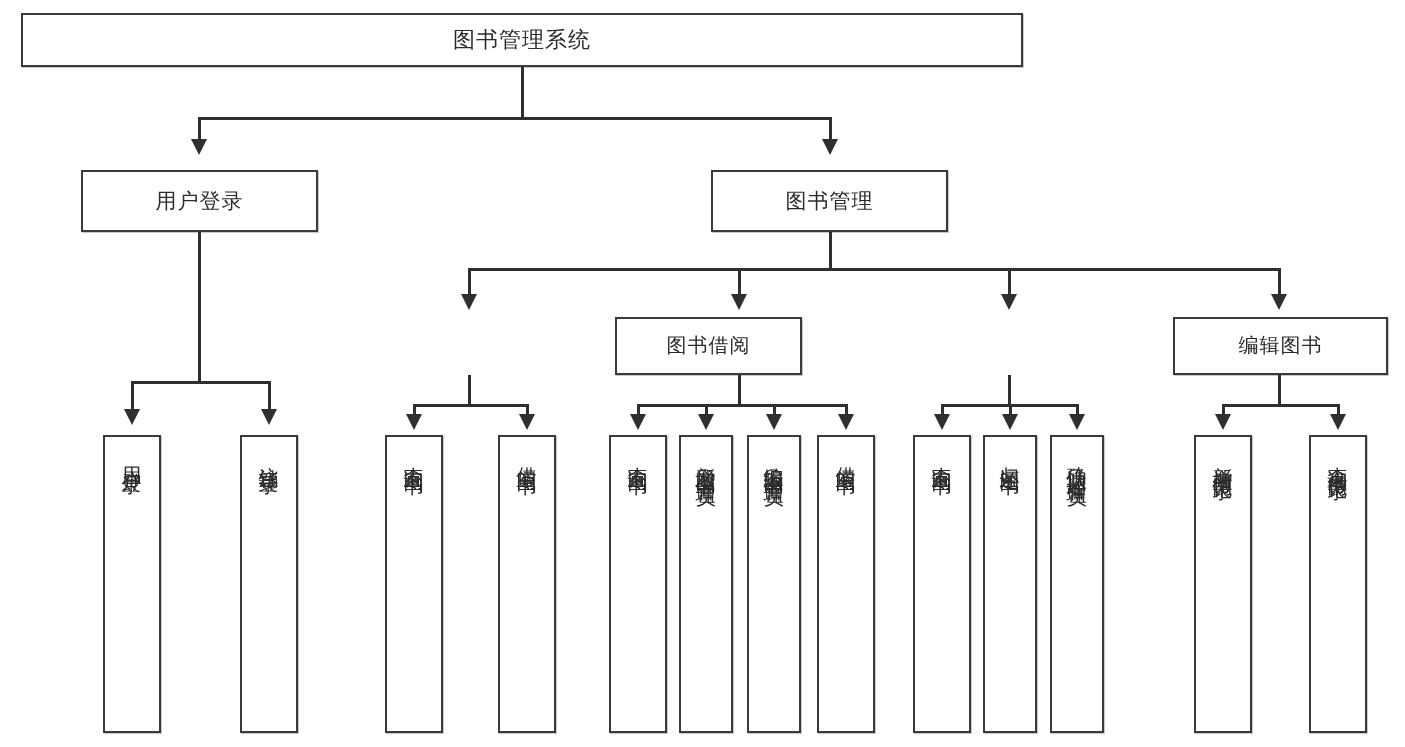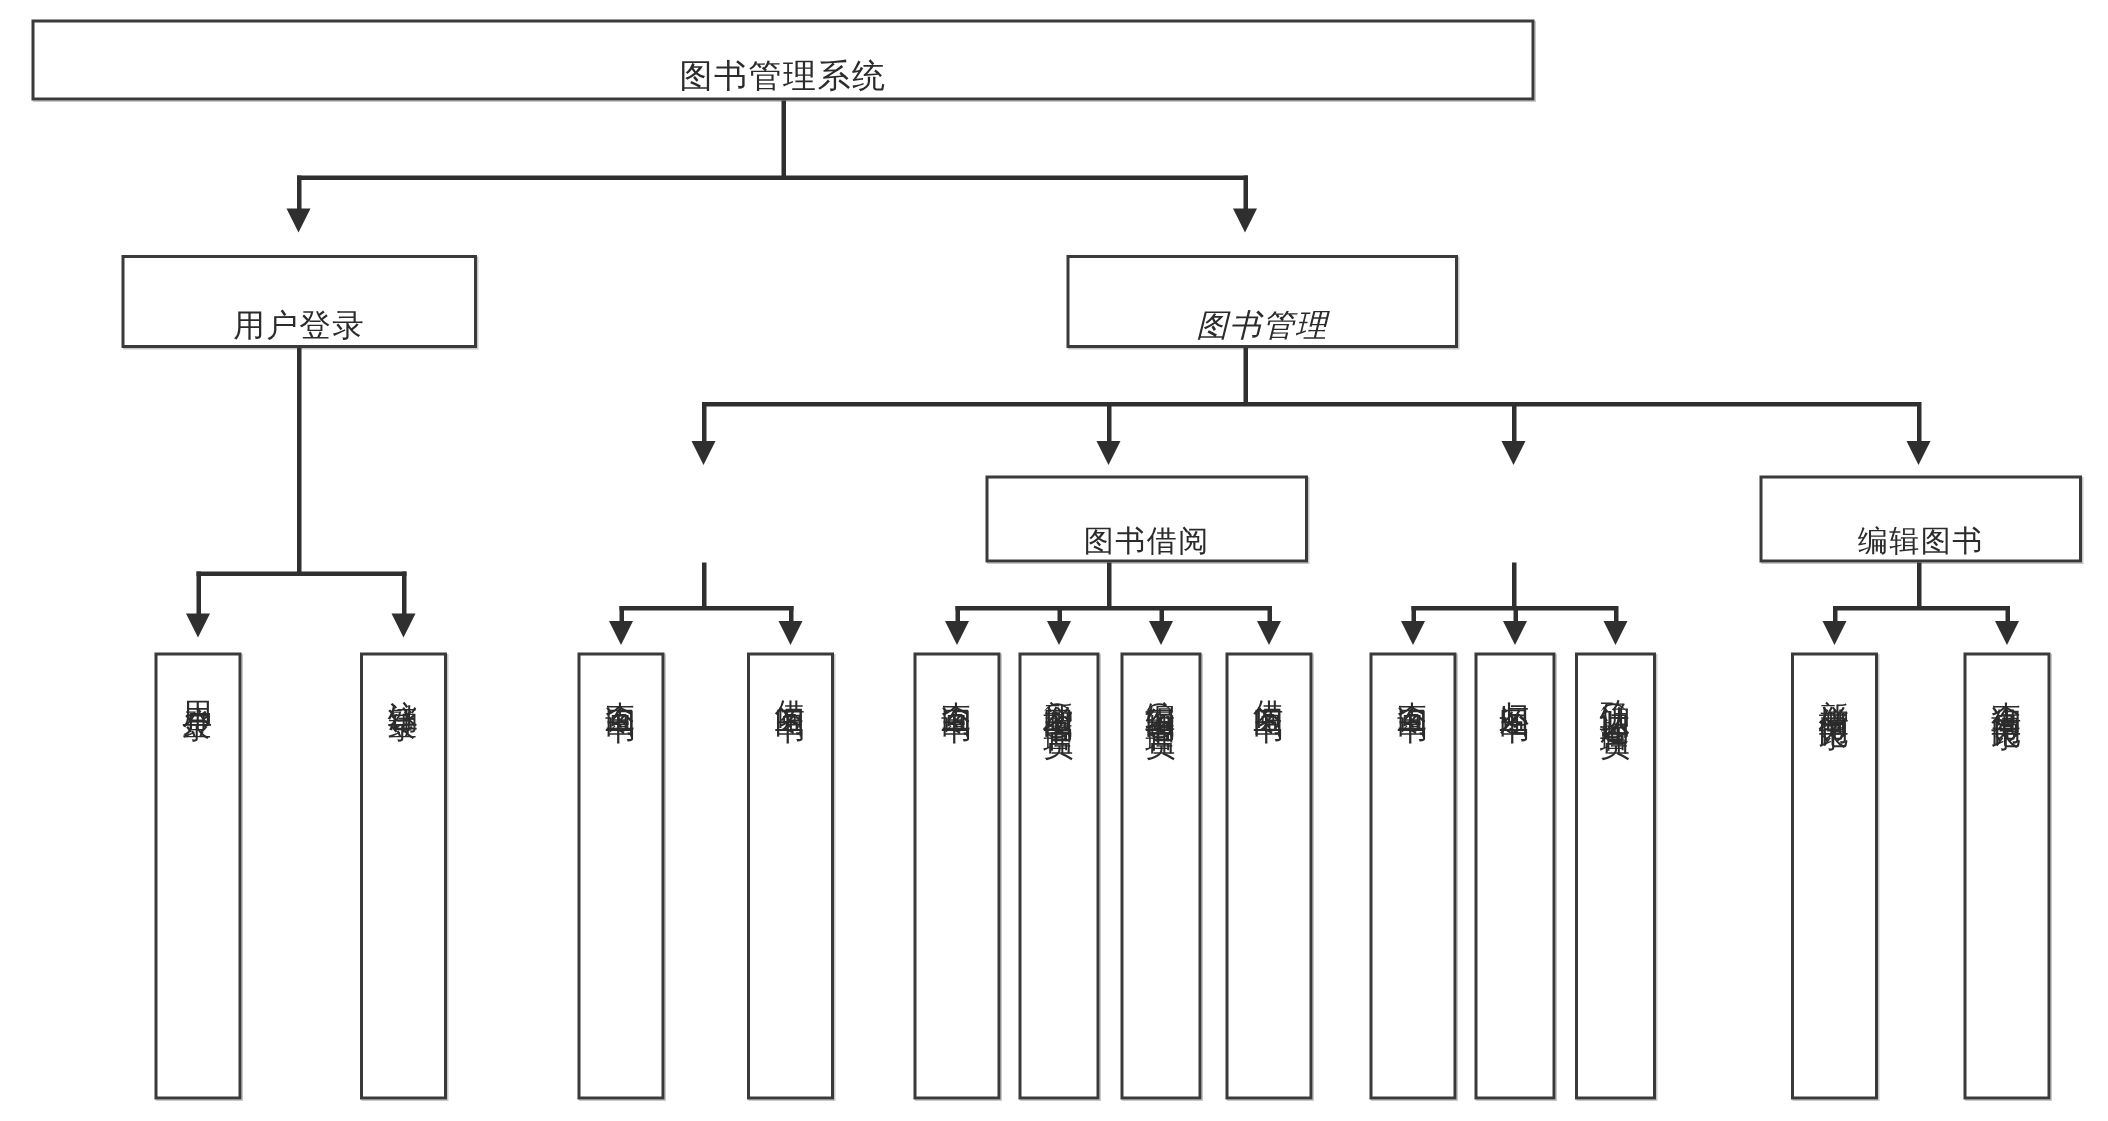--- a/index.html
+++ b/index.html
@@ -15,21 +15,21 @@
     background:#ffffff;
     overflow:hidden;
   }
   
   .node{
     position:absolute;
     box-sizing:border-box;
     background:#ffffff;
     border:2px solid #3a3a3a;
     display:flex;
-    align-items:flex-end;
+    align-items:center;
     justify-content:center;
     box-shadow:1px 1px 0 0 #c9c9c9;
   }
   .node .label{
     font-size:21px;
     line-height:1.18;
     letter-spacing:1px;
     color:#2b2b2b;
     text-align:center;
     white-space:nowrap;
@@ -95,21 +95,21 @@
   <div class="hline" style="left:198px;top:117px;width:634px;"></div>
   <div class="vline" style="left:198px;top:117px;height:24px;"></div>
   <div class="arrow" style="left:191px;top:139px;"></div>
   <div class="vline" style="left:829px;top:117px;height:24px;"></div>
   <div class="arrow" style="left:822px;top:139px;"></div>
 
   <div class="node level2" style="left:81px;top:170px;width:237px;height:62px;">
     <span class="label">用户登录</span>
   </div>
 
-  <div class="node level2" style="left:711px;top:170px;width:261px;height:62px;font-style:italic;">
+  <div class="node level2" style="left:711px;top:170px;width:237px;height:62px;">
     <span class="label">图书管理</span>
   </div>
 
   <div class="vline" style="left:198px;top:232px;height:151px;"></div>
   <div class="hline" style="left:131px;top:381px;width:140px;"></div>
   <div class="vline" style="left:131px;top:381px;height:30px;"></div>
   <div class="arrow" style="left:124px;top:409px;"></div>
   <div class="vline" style="left:268px;top:381px;height:30px;"></div>
   <div class="arrow" style="left:261px;top:409px;"></div>
 
@@ -117,21 +117,21 @@
   <div class="hline" style="left:468px;top:268px;width:812px;"></div>
   <div class="vline" style="left:468px;top:268px;height:28px;"></div>
   <div class="arrow" style="left:461px;top:294px;"></div>
   <div class="vline" style="left:738px;top:268px;height:28px;"></div>
   <div class="arrow" style="left:731px;top:294px;"></div>
   <div class="vline" style="left:1008px;top:268px;height:28px;"></div>
   <div class="arrow" style="left:1001px;top:294px;"></div>
   <div class="vline" style="left:1278px;top:268px;height:28px;"></div>
   <div class="arrow" style="left:1271px;top:294px;"></div>
 
-  <div class="node level3" style="left:657px;top:317px;width:215px;height:58px;">
+  <div class="node level3" style="left:615px;top:317px;width:187px;height:58px;">
     <span class="label">图书借阅</span>
   </div>
   <div class="node level3" style="left:1173px;top:317px;width:215px;height:58px;">
     <span class="label">编辑图书</span>
   </div>
 
   <div class="vline" style="left:468px;top:375px;height:31px;"></div>
   <div class="hline" style="left:413px;top:404px;width:116px;"></div>
   <div class="vline" style="left:413px;top:404px;height:12px;"></div>
   <div class="arrow" style="left:406px;top:414px;"></div>

